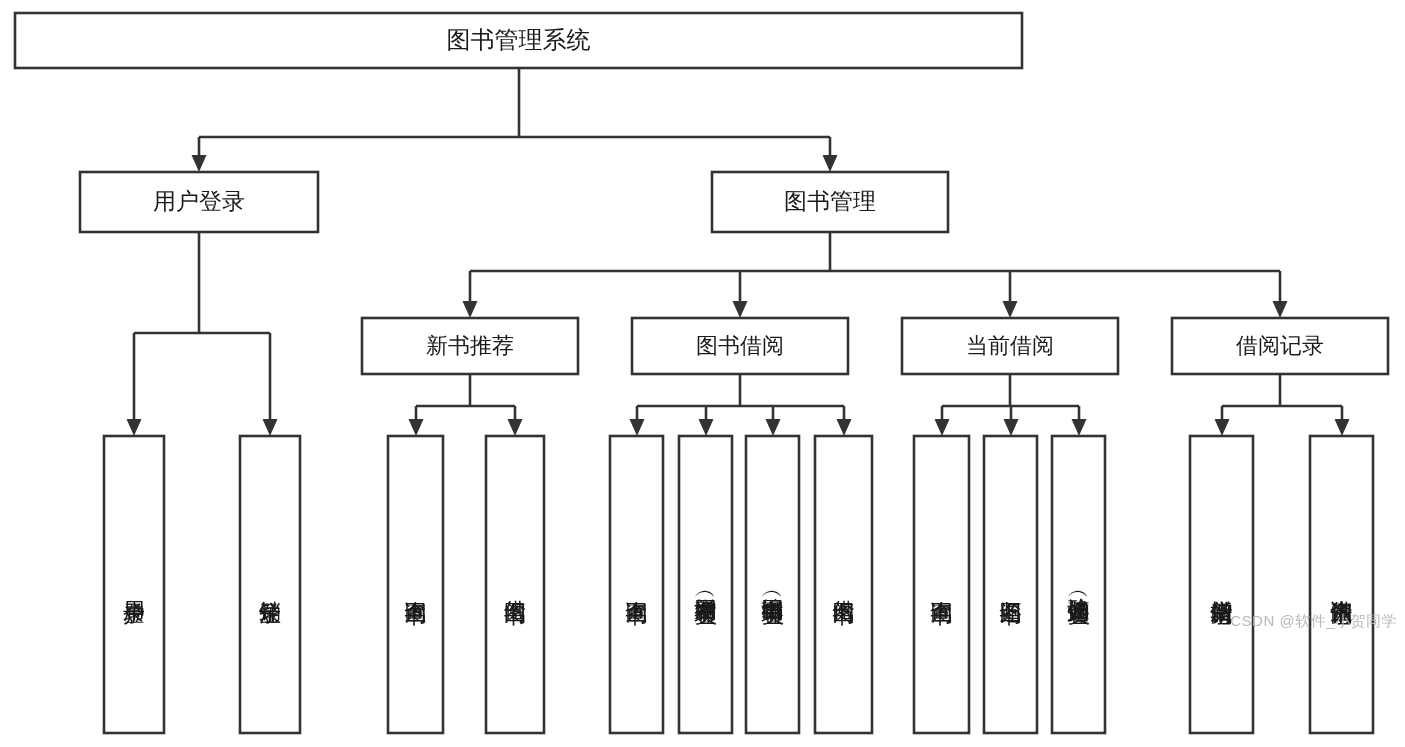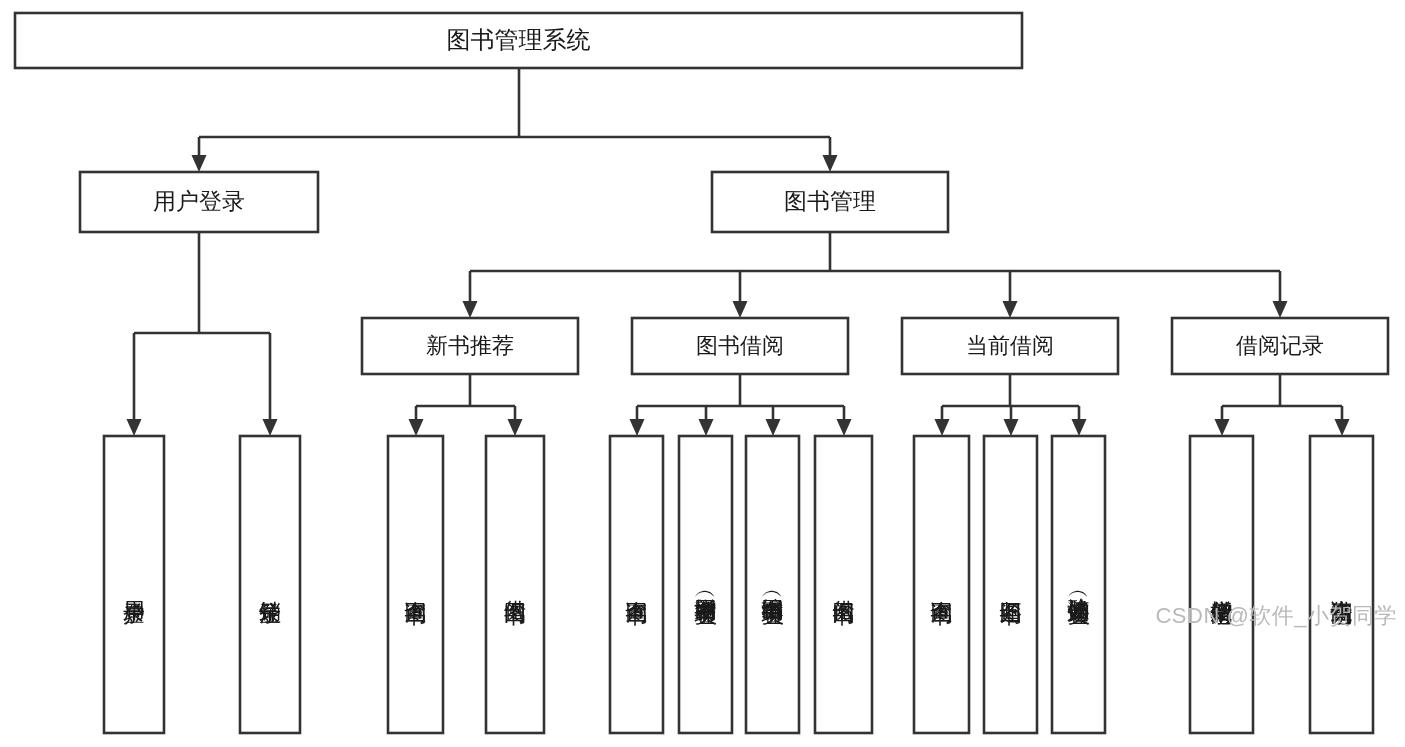--- a/index.html
+++ b/index.html
@@ -60,21 +60,21 @@
     align-items: center;
     justify-content: center;
     text-align: center;
     pointer-events: none;
   }
   .watermark {
     position: absolute;
     right: 8px;
     bottom: 6px;
     font-family: "Liberation Sans", "DejaVu Sans", sans-serif;
-    font-size: 22px;
+    font-size: 15px;
     color: #b9b9b9;
     white-space: nowrap;
     letter-spacing: 0.5px;
   }
 </style>
 </head>
 <body>
 
 <div id="diagram-root">
   <svg class="diagram" viewBox="0 0 1405 747">

